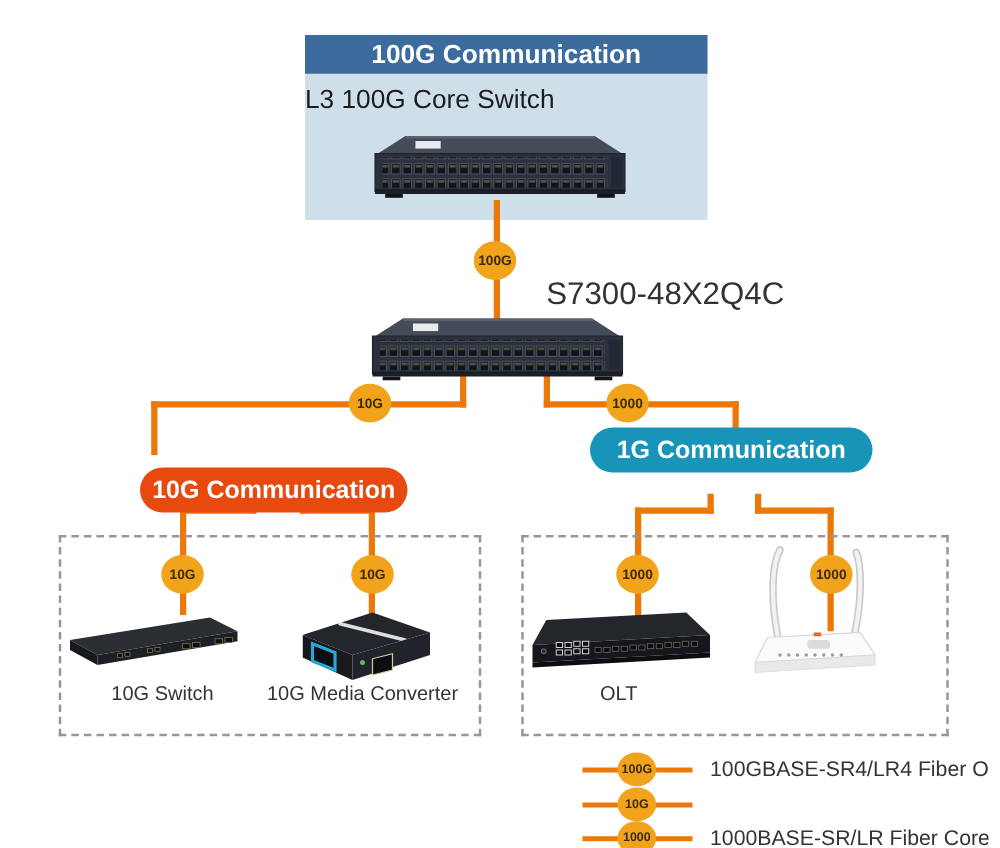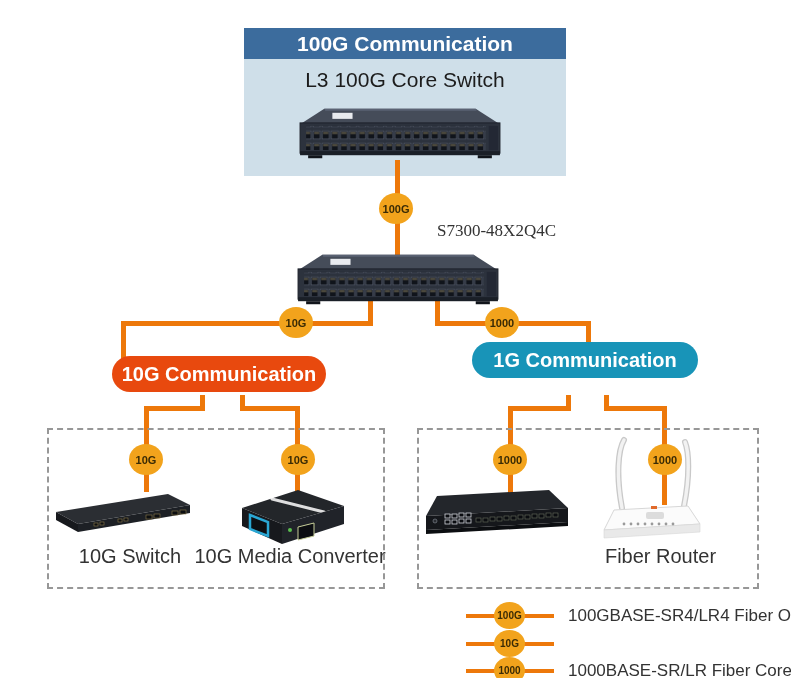--- a/index.html
+++ b/index.html
@@ -25,41 +25,41 @@
     letter-spacing:0;
   }
 
   .top-box{position:absolute;left:244px;top:16px;width:322px;height:148px;background:var(--panel-blue);}
   .top-box-header{
     width:100%;height:31px;background:var(--header-blue);
     color:#ffffff;font-size:21px;font-weight:bold;
     display:flex;align-items:center;justify-content:center;
   }
   .top-box-sub{
-    margin-top:9px;text-align:center;color:#1c1c1c;font-size:21px;
+    margin-top:9px;color:#1c1c1c;font-size:21px;
   }
 
   .group-box{
     position:absolute;height:36px;border-radius:18px;
     color:#ffffff;font-size:20px;font-weight:bold;
     display:flex;align-items:center;justify-content:center;
   }
-  .group-box.orange{left:112px;top:344px;width:214px;background:var(--box-orange);text-align:center;}
+  .group-box.orange{left:112px;top:362px;width:214px;background:var(--box-orange);text-align:center;}
   .group-box.teal{left:472px;top:330px;width:226px;background:var(--box-teal);}
 
   .dash-zone{position:absolute;border:2px dashed #979797;background:transparent;}
   .dash-zone.left{left:47px;top:416px;width:334px;height:157px;}
   .dash-zone.right{left:417px;top:416px;width:338px;height:157px;}
 
   .model-label{
-    position:absolute;left:437px;top:209px;font-size:17px;color:var(--text-dark);font-family:Liberation Serif, serif;
+    position:absolute;left:437px;top:209px;font-size:25px;color:var(--text-dark);
   }
 
   .dev-label{
-    position:absolute;top:531px;height:26px;font-size:20px;color:var(--text-dark);
+    position:absolute;top:531px;height:26px;font-size:16px;color:var(--text-dark);
     display:flex;align-items:center;justify-content:center;text-align:center;
   }
 
   .dev{position:absolute;}
 
   .legend-row{position:absolute;left:466px;height:27px;display:flex;align-items:center;}
   .legend-line{position:relative;width:88px;height:4px;background:var(--line-orange);}
   .legend-badge{
     position:absolute;left:28px;top:-12px;width:31px;height:27px;border-radius:50%;
     background:var(--badge-orange);color:var(--badge-text);
@@ -217,21 +217,21 @@
       <circle cx="43" cy="88" r="1.4"></circle>
         <circle cx="50" cy="88" r="1.4"></circle>
         <circle cx="57" cy="88" r="1.4"></circle>
       <circle cx="64" cy="88" r="1.4"></circle>
         <circle cx="71" cy="88" r="1.4"></circle>
     </g>
   </svg>
 
   <div class="dev-label" style="left:60px;width:140px;">10G Switch</div>
   <div class="dev-label" style="left:190px;width:200px;text-align:right;">10G Media Converter</div>
-  <div class="dev-label" style="left:598px;width:125px;">Fiber Router</div>
+  <div class="dev-label" style="left:445px;width:100px;">OLT</div>
 
   <div class="legend-row" style="top:590px;">
     <div class="legend-line">
       <div class="legend-badge">100G</div>
     </div>
     <div class="legend-label">100GBASE-SR4/LR4 Fiber Optic</div>
   </div>
   <div class="legend-row" style="top:618px;">
     <div class="legend-line">
       <div class="legend-badge">10G</div>

